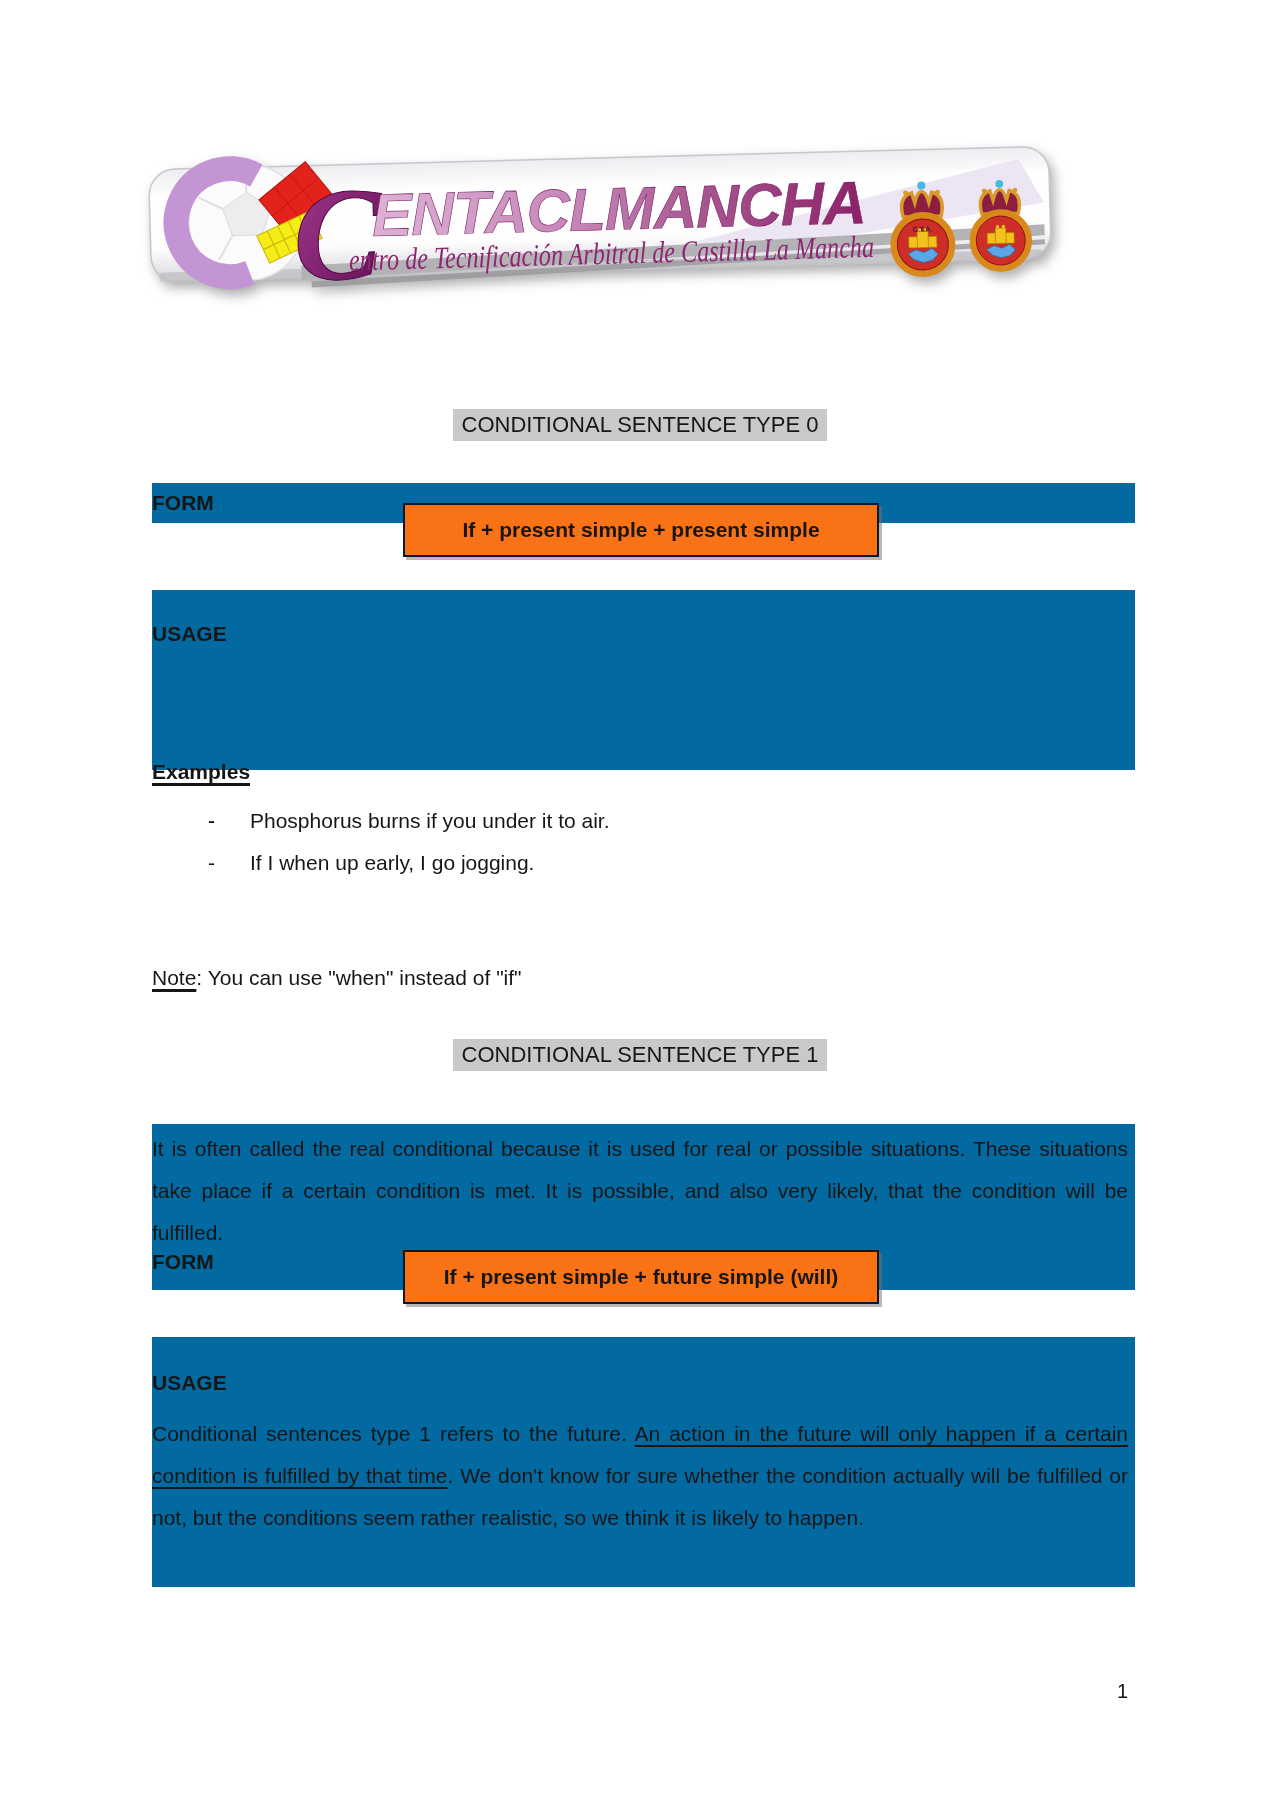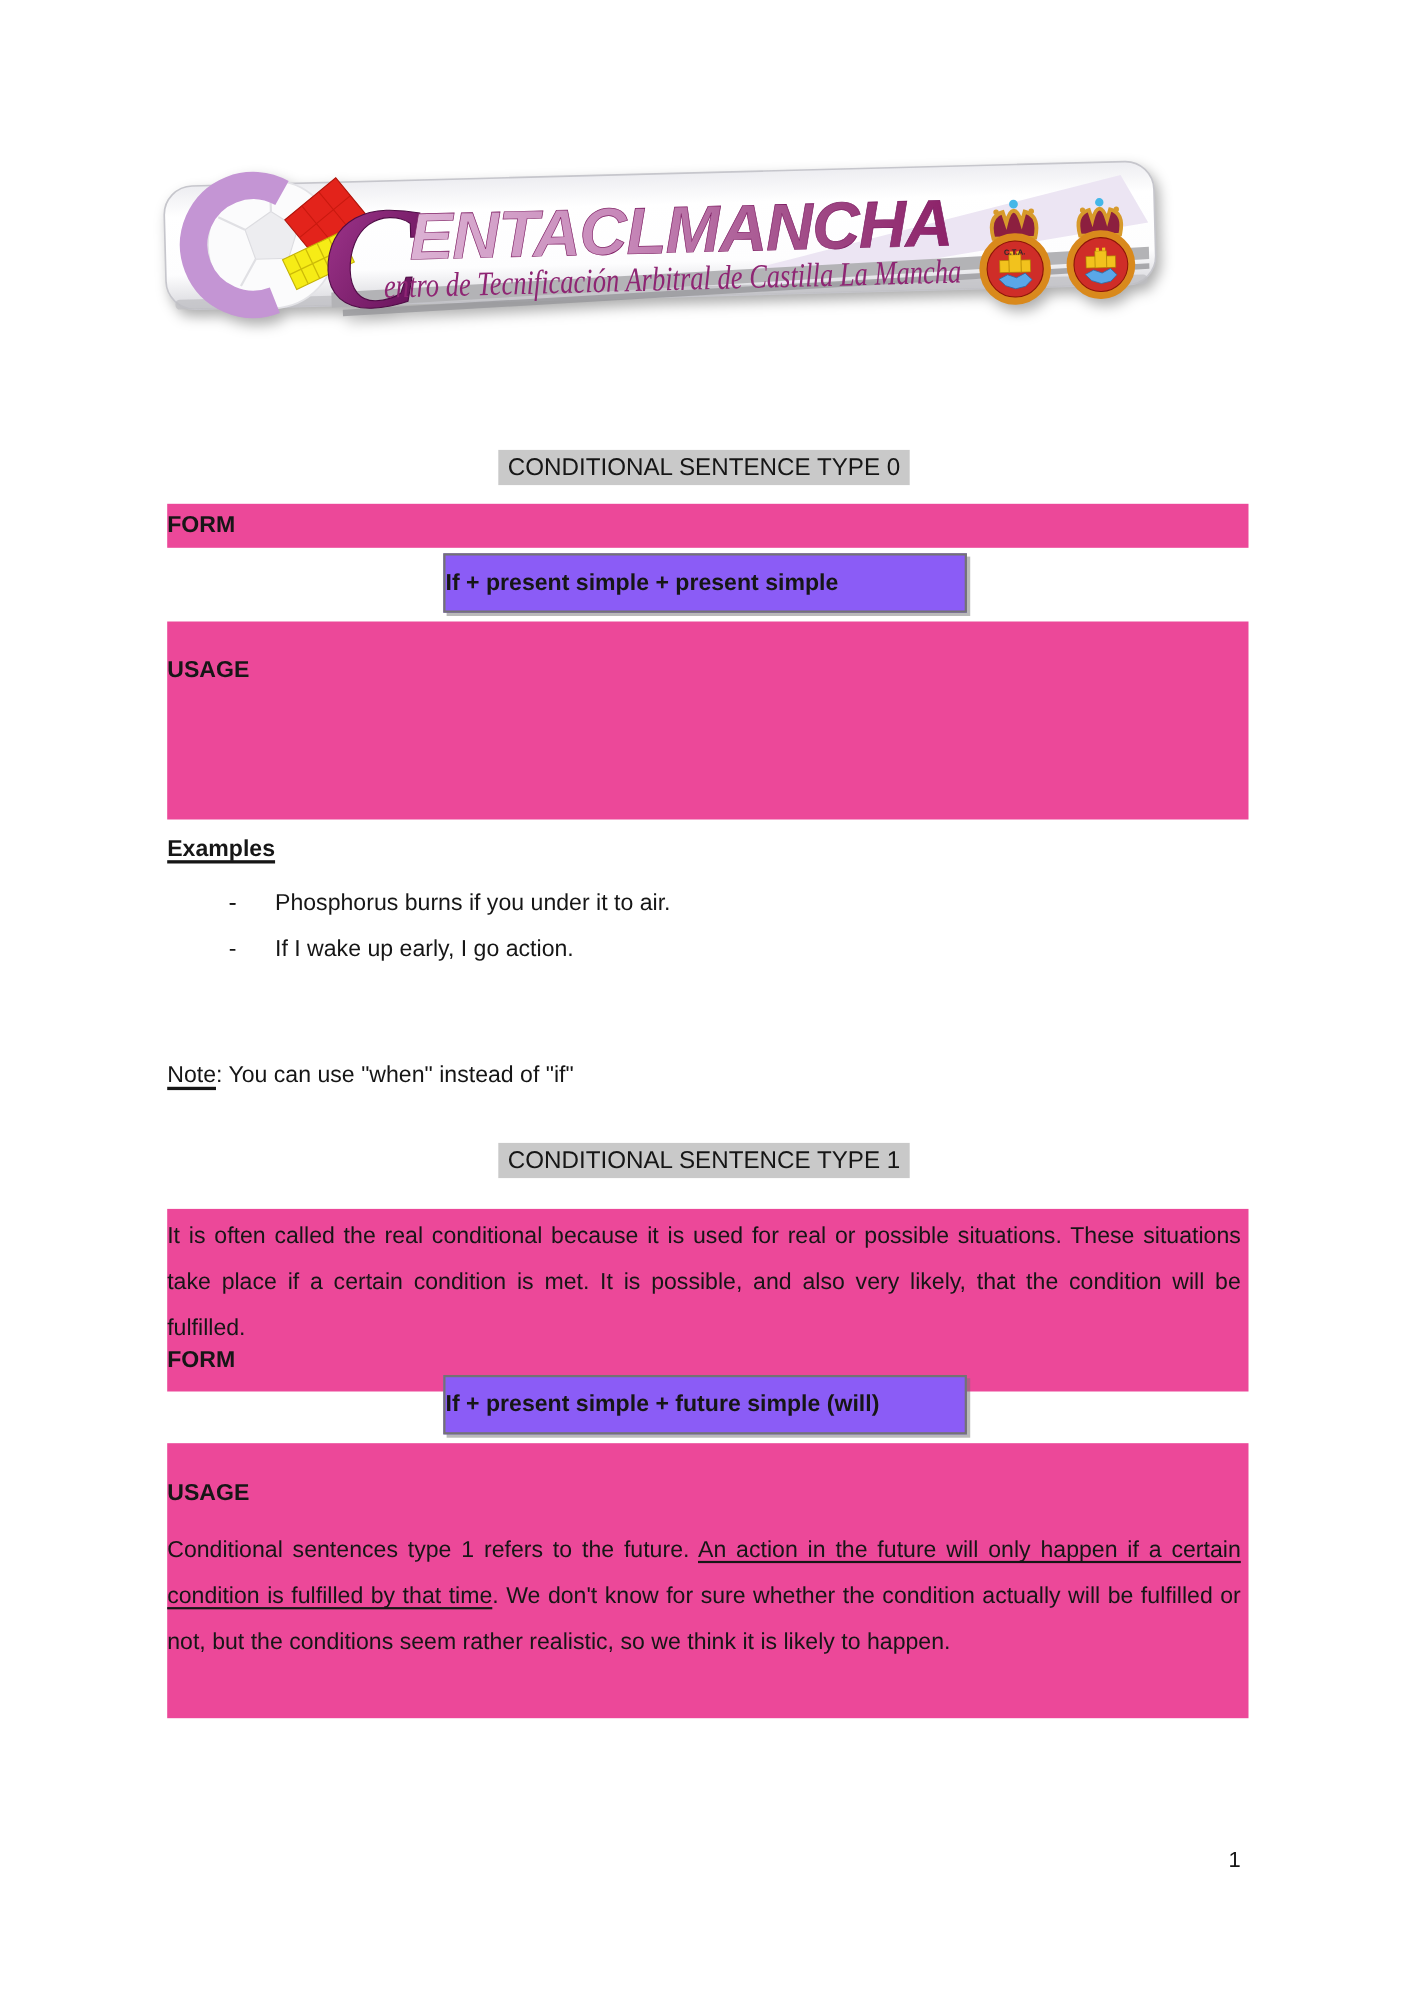--- a/index.html
+++ b/index.html
@@ -14,29 +14,29 @@
   .banner { position:absolute; left:0; top:0;
             filter: drop-shadow(4px 6px 6px rgba(0,0,0,0.32)); }
   .serifText { font-family:"Liberation Serif","DejaVu Serif",serif; }
   .sansText  { font-family:"Liberation Sans","DejaVu Sans",sans-serif; }
 
   
   .title { left:152px; top:346px; width:976px; font-size:22px; font-weight:bold; white-space:nowrap; }
   .u2 { text-decoration:underline; text-decoration-thickness:2.5px; text-underline-offset:4px; }
   .center-row { left:152px; width:976px; text-align:center; }
   .hl { background:#c9c9c9; padding:3px 9px 4px 9px; font-size:22px; font-weight:normal; }
-  .band { background:#ec4899; }
+  .band { background:#0369a1;margin-top:25px; }
   .label { font-size:21px; font-weight:bold; }
   .formrow { left:152px; width:983px; height:40px; }
   .formrow .label { line-height:40px; padding-left:0; display:block; }
   .formbox {
     left:403px; width:472px; height:50px;
-    background:#8b5cf6; border:2px solid #737373;
+    background:#f97316; border:2px solid #0f172a;
     box-shadow:3px 3px 0 rgba(115,115,115,0.5);
-    line-height:50px; font-size:21px; font-weight:bold;
+    text-align:center; line-height:50px; font-size:21px; font-weight:bold;
   }
   .para { font-size:21px; text-align:justify; width:976px; }
   .iu { text-decoration:underline; text-decoration-thickness:2px; text-underline-offset:3.5px; }
   .b { font-weight:normal; }
   .bullets { left:152px; top:800px; width:976px; }
   .bullet { position:relative; padding-left:98px; line-height:42px; font-size:21px; }
   .dash { position:absolute; left:56px; }
   .note { left:152px; top:966px; width:976px; font-size:21px; }
   .pagenum { left:1098px; top:1680px; width:30px; text-align:right; font-size:20px; }
 </style>
@@ -143,21 +143,21 @@
   <div class="abs bullets">
     <div class="bullet">
       <span class="dash">-</span>
     </div>
     <div class="bullet">
       <span class="dash">-</span>
       <span>Phosphorus burns if you under it to air.</span>
     </div>
     <div class="bullet">
       <span class="dash">-</span>
-      <span>If I wake up early, I go action.</span>
+      <span>If I when up early, I go jogging.</span>
     </div>
   </div>
 
   <div class="abs note">
     <span class="b u2">Note</span><span>: You can use "when" instead of "if"</span>
   </div>
 
   <div class="abs center-row" style="top:1042px">
     <span class="hl">CONDITIONAL SENTENCE TYPE 1</span>
   </div>

